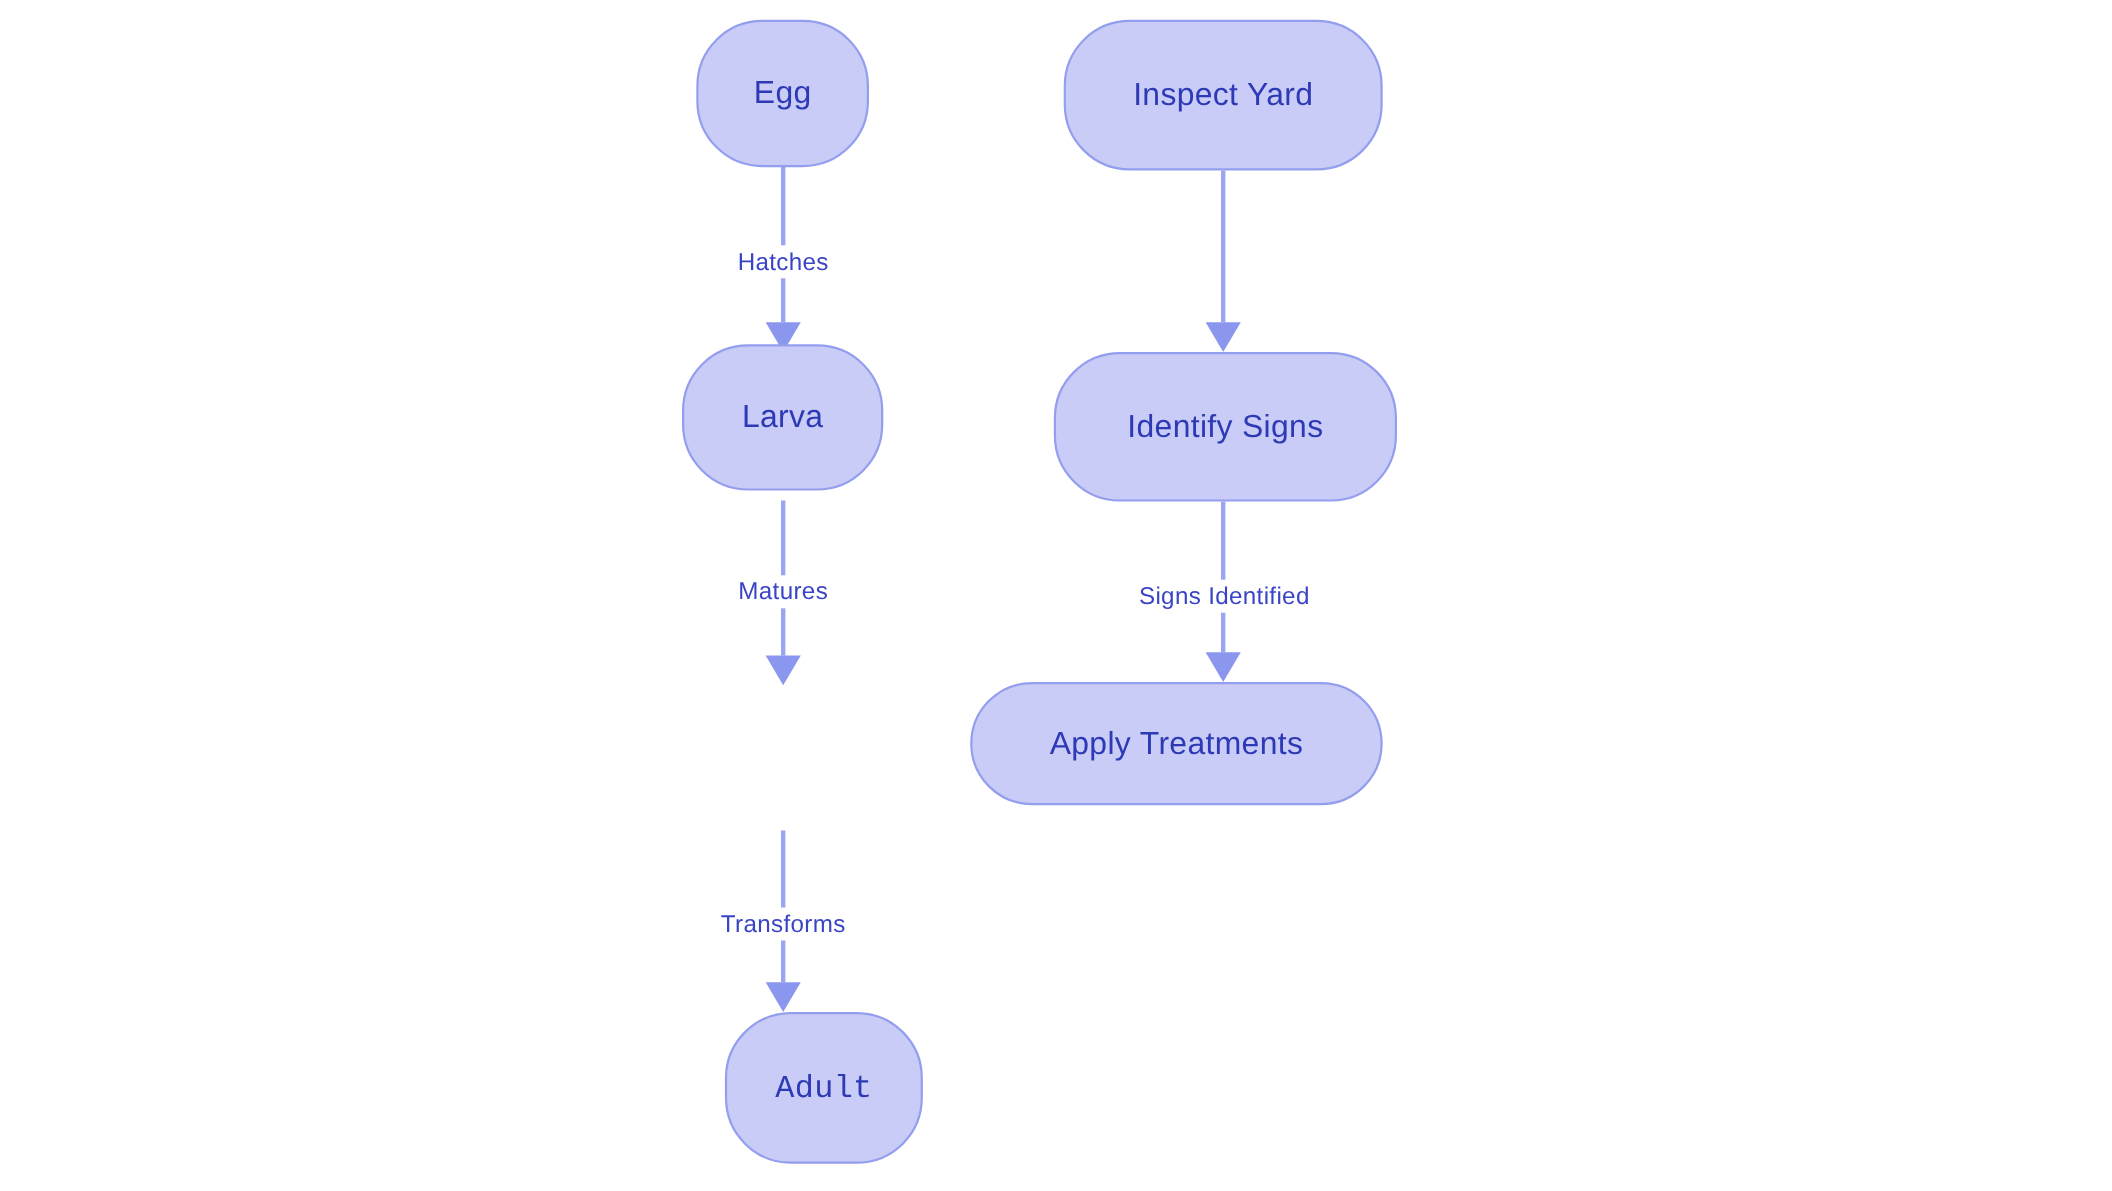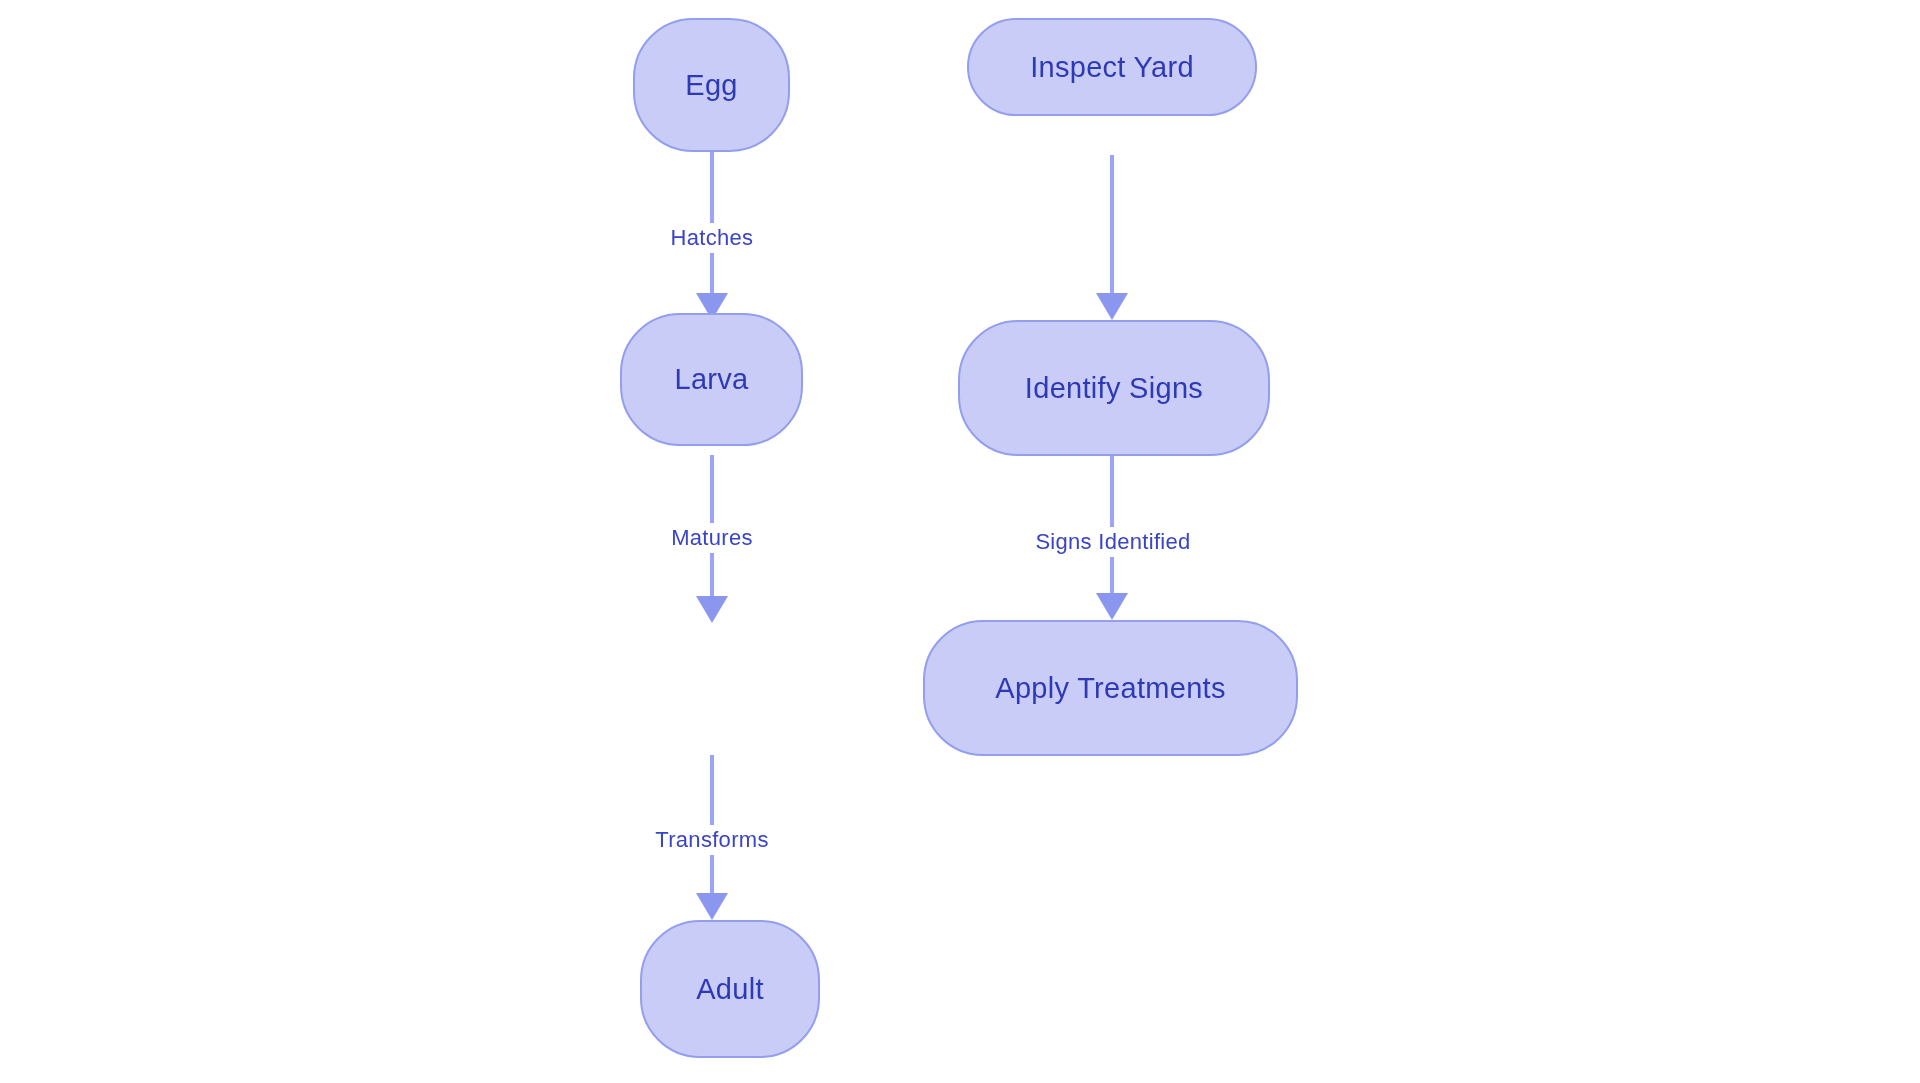--- a/index.html
+++ b/index.html
@@ -96,29 +96,29 @@
 
   <div class="node" style="left:633px; top:18px; width:157px; height:134px;">
     <span class="node-text">Egg</span>
   </div>
 
   <div class="node" style="left:620px; top:313px; width:183px; height:133px;">
     <span class="node-text">Larva</span>
   </div>
 
 
-  <div class="node" style="left:640px; top:920px; width:180px; height:138px;">
+  <div class="node" style="left:659px; top:920px; width:180px; height:138px;font-family:Liberation Mono, monospace;">
     <span class="node-text">Adult</span>
   </div>
 
-  <div class="node" style="left:967px; top:18px; width:290px; height:98px;">
+  <div class="node" style="left:967px; top:18px; width:290px; height:137px;">
     <span class="node-text">Inspect Yard</span>
   </div>
 
   <div class="node" style="left:958px; top:320px; width:312px; height:136px;">
     <span class="node-text">Identify Signs</span>
   </div>
 
-  <div class="node" style="left:923px; top:620px; width:375px; height:136px;">
+  <div class="node" style="left:882px; top:620px; width:375px; height:112px;">
     <span class="node-text">Apply Treatments</span>
   </div>
 
 </div>
 
 </body></html>

